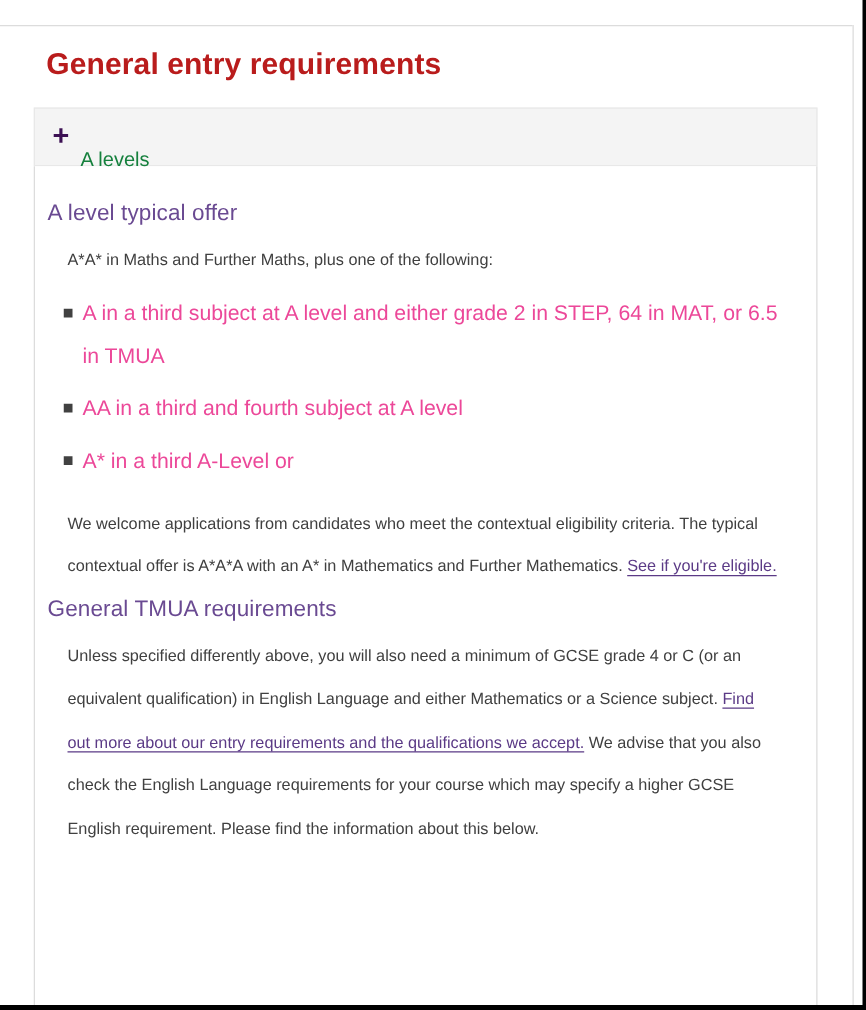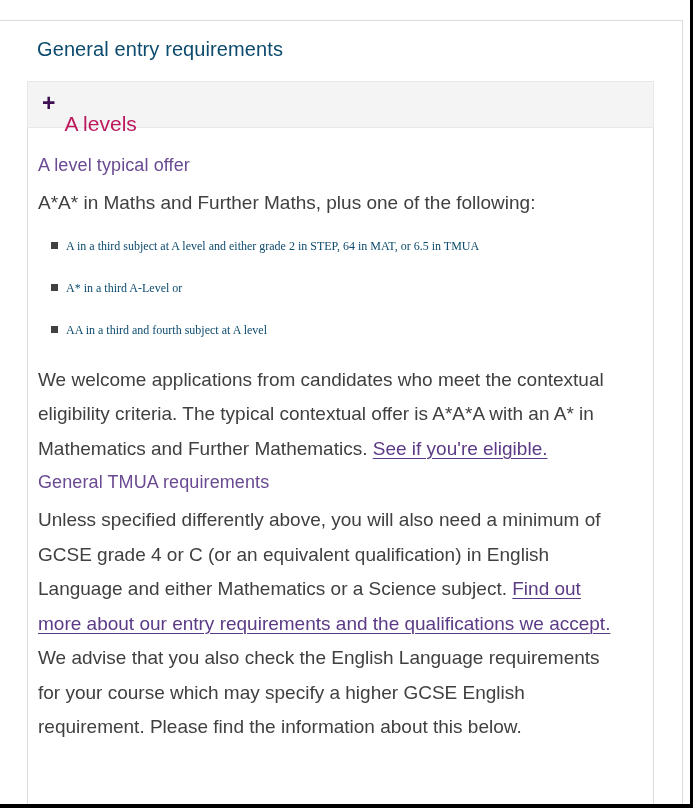--- a/index.html
+++ b/index.html
@@ -17,23 +17,23 @@
   .card-right-rule { position:absolute; left:682px; top:20px; width:1px; height:788px; background:#dcdcdc; }
 
   
   .frame-right  { position:absolute; right:0; top:0; width:3px; height:808px; background:#000; }
   .frame-bottom { position:absolute; left:0; bottom:0; width:693px; height:4px; background:#000; }
 
   .content-col { position:absolute; left:27px; top:38px; width:627px; }
 
   .page-title {
     margin: 0 0 20px 10px;
-    font-size: 20px;
-    font-weight: 400;
-    color: #0c4a6e;
+    font-size: 24px;
+    font-weight: 700;
+    color: #b91c1c;
     letter-spacing: .1px;
   }
 
   .accordion-header {
     height: 47px;
     box-sizing: border-box;
     background: #f4f4f4;
     border: 1px solid #e8e8e8;
     display: flex;
     align-items: center;
@@ -42,22 +42,22 @@
   }
   .plus-icon {
     color: #3c1053;
     font-size: 23px;
     font-weight: 700;
     line-height: 1;
     margin-right: 9px;
     transform: translateY(-1px);
   }
   .accordion-label {
-    font-size: 21px;
-    color: #be185d;
+    font-size: 16px;
+    color: #15803d;
     margin-top: 38px;
   }
 
   .accordion-panel {
     box-sizing: border-box;
     width: 627px;
     min-height: 682px;
     background: #ffffff;
     border-left: 1px solid #dcdcdc;
     border-right: 1px solid #dcdcdc;
@@ -67,39 +67,38 @@
   .section-heading {
     font-size: 18px;
     font-weight: 400;
     color: #6a4a92;
     margin: 6px 0 10px 0;
     letter-spacing: .1px;
   }
   .content-section:first-child .section-heading { margin-top: 0; }
 
   .body-par {
-    font-size: 19px;
+    font-size: 13px;
     line-height: 34.5px;
     color: #404040;
-    margin: 0 0 6px 0;
+    margin: 0 0 6px 16px;
   }
 
   .req-list {
     list-style: none;
     margin: 8px 0 16px 0;
     padding: 0;
   }
   .req-list li {
     position: relative;
     padding-left: 28px;
-    font-size: 12px;
+    font-size: 17px;
     line-height: 34px;
-    color: #0c4a6e;
+    color: #ec4899;
     margin-bottom: 8px;
-    font-family: Liberation Serif, serif;
   }
   .bullet-square {
     position: absolute;
     left: 13px; top: 13px;
     width: 7px; height: 7px;
     background: #414141;
   }
 
   .inline-link {
     color: #5b3a86;
@@ -122,22 +121,22 @@
     <span class="accordion-label">A levels</span>
   </div>
 
   <div class="accordion-panel">
 
   <section class="content-section">
         <h3 class="section-heading">A level typical offer</h3>
         <p class="body-par">A*A* in Maths and Further Maths, plus one of the following:</p>
         <ul class="req-list">
           <li><span class="bullet-square"></span><span>A in a third subject at A level and either grade 2 in STEP, 64 in MAT, or 6.5 in TMUA</span></li>
+          <li><span class="bullet-square"></span><span>AA in a third and fourth subject at A level</span></li>
           <li><span class="bullet-square"></span><span>A* in a third A-Level or</span></li>
-          <li><span class="bullet-square"></span><span>AA in a third and fourth subject at A level</span></li>
         </ul>
       </section>
       <section class="content-section">
         <p class="body-par"><span>We welcome applications from candidates who meet the contextual eligibility criteria. The typical contextual offer is A*A*A with an A* in Mathematics and Further Mathematics. </span><a class="inline-link" href="#">See if you're eligible.</a></p>
       </section>
       <section class="content-section">
         <h3 class="section-heading">General TMUA requirements</h3>
         <p class="body-par"><span>Unless specified differently above, you will also need a minimum of GCSE grade 4 or C (or an equivalent qualification) in English Language and either Mathematics or a Science subject. </span><a class="inline-link" href="#">Find out more about our entry requirements and the qualifications we accept.</a><span> We advise that you also check the English Language requirements for your course which may specify a higher GCSE English requirement. Please find the information about this below.</span></p>
       </section>
     </div>

